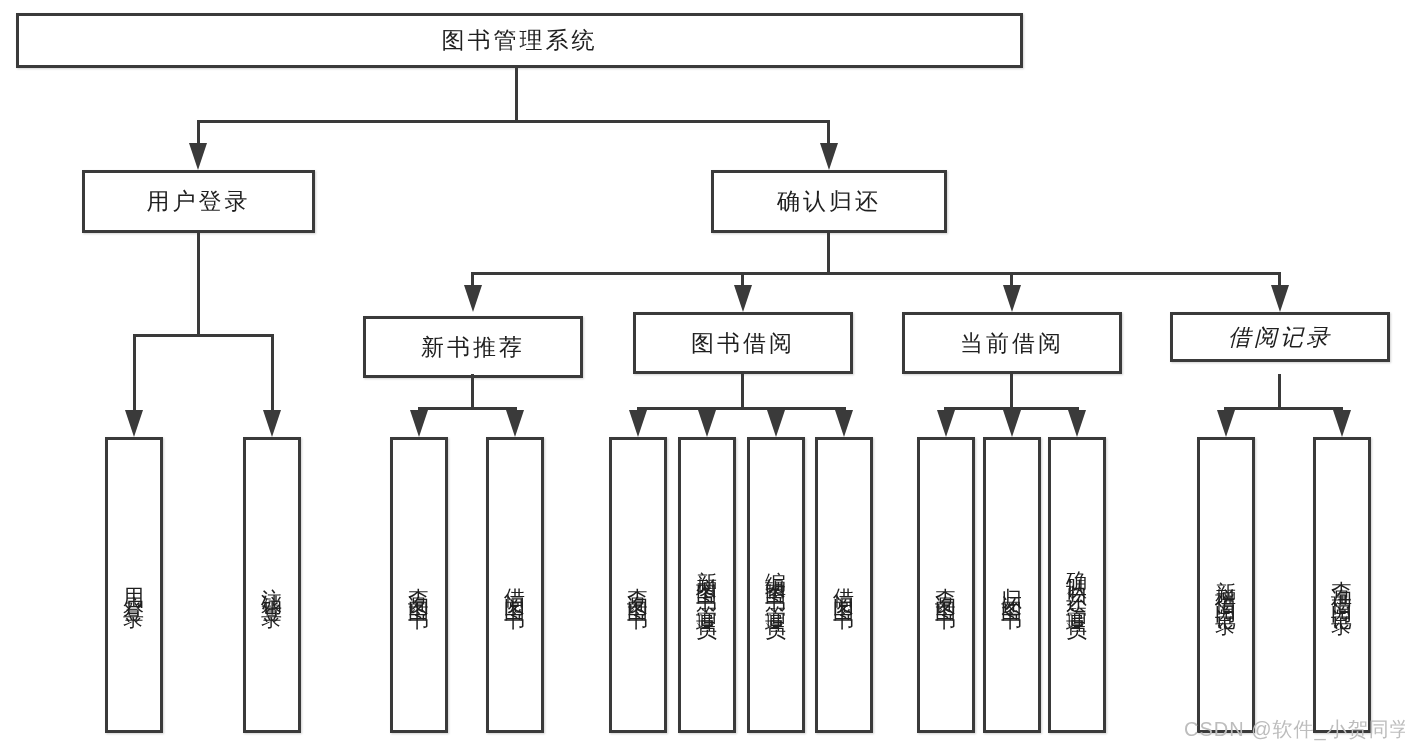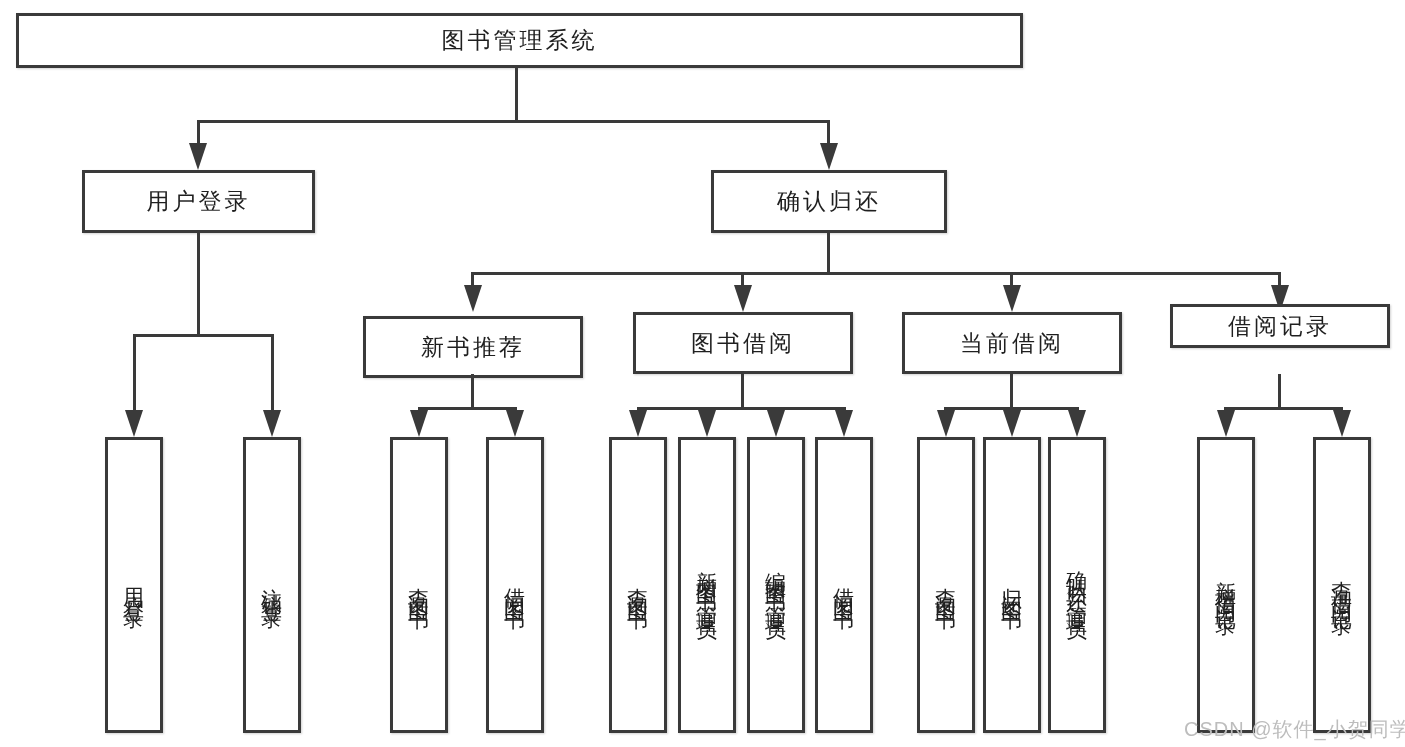--- a/index.html
+++ b/index.html
@@ -102,21 +102,21 @@
 
   <div class="box" style="left:363px; top:316px; width:220px; height:62px;">
     <span>新书推荐</span>
   </div>
   <div class="box" style="left:902px; top:312px; width:220px; height:62px;">
     <span>当前借阅</span>
   </div>
   <div class="box" style="left:633px; top:312px; width:220px; height:62px;">
     <span>图书借阅</span>
   </div>
-  <div class="box" style="left:1170px; top:304px; width:220px; height:44px;">
+  <div class="box" style="left:1170px; top:312px; width:220px; height:50px;font-style:italic;">
     <span>借阅记录</span>
   </div>
 
   <div class="line" style="left:471px; top:374px; width:3px; height:36px;"></div>
   <div class="line" style="left:418px; top:407px; width:99px; height:3px;"></div>
   <div class="tri" style="left:410px; top:410px;"></div>
   <div class="tri" style="left:506px; top:410px;"></div>
 
   <div class="line" style="left:741px; top:374px; width:3px; height:36px;"></div>
   <div class="line" style="left:637px; top:407px; width:209px; height:3px;"></div>

